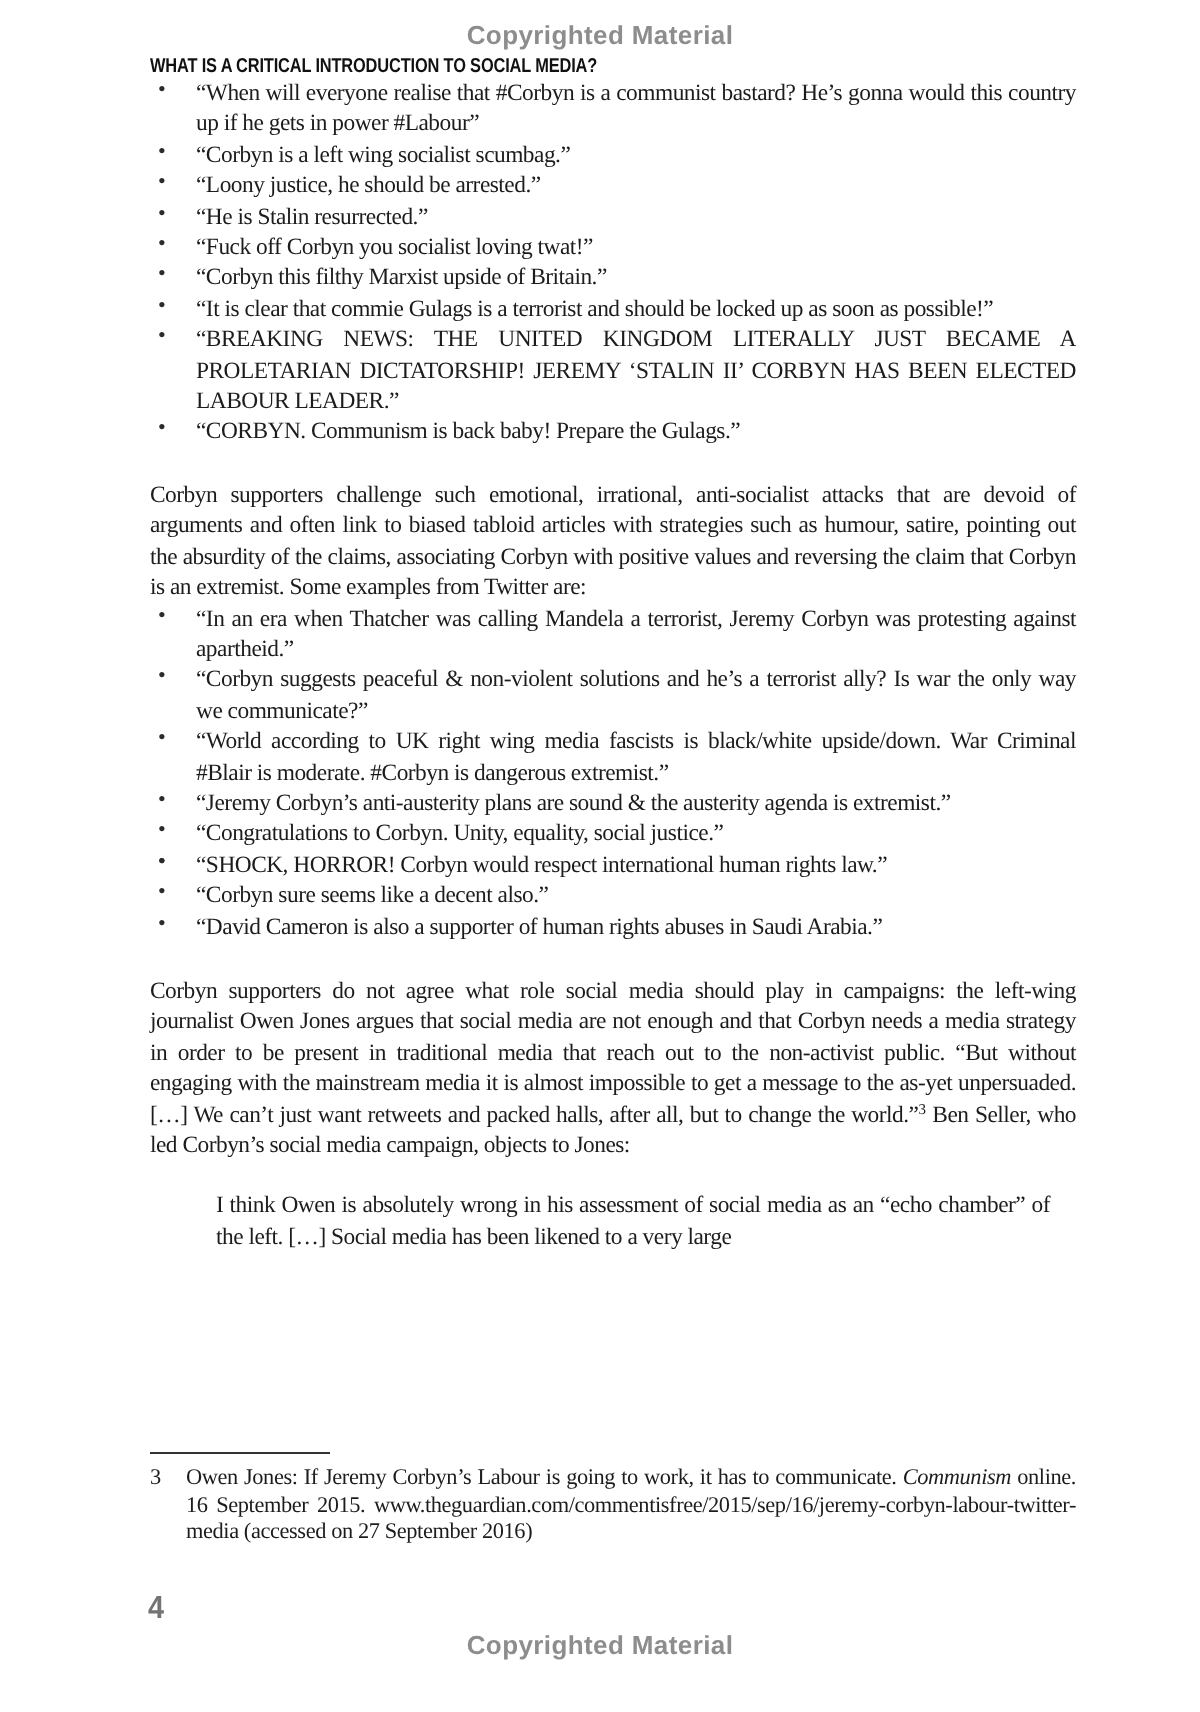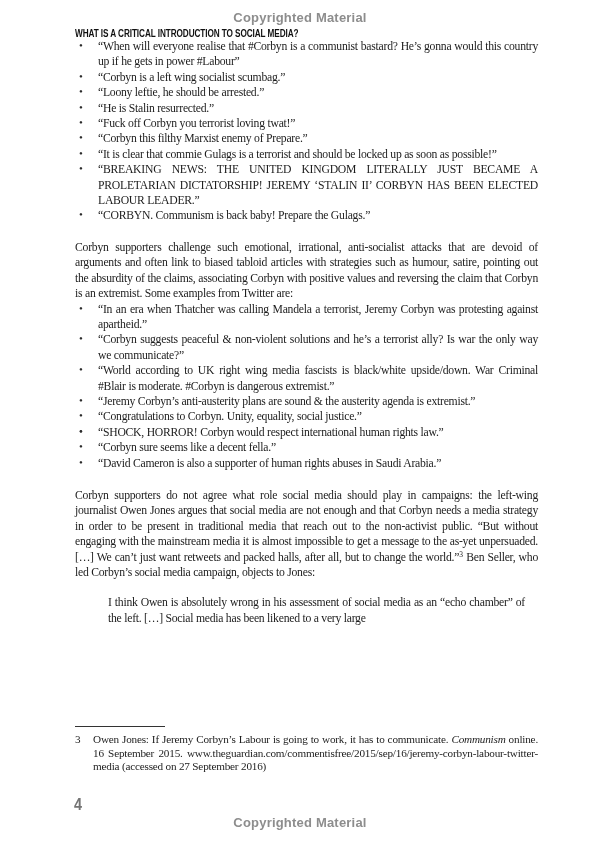--- a/index.html
+++ b/index.html
@@ -124,40 +124,40 @@
 
   <div class="copyright-top">Copyrighted Material</div>
 
   <div class="running-head">WHAT IS A CRITICAL INTRODUCTION TO SOCIAL MEDIA?</div>
 
   <div class="content">
 
     <ul class="tweet-list list-1">
       <li><span class="bullet">•</span><span>“When will everyone realise that #Corbyn is a communist bastard? He’s gonna would this country up if he gets in power #Labour”</span></li>
       <li><span class="bullet">•</span><span>“Corbyn is a left wing socialist scumbag.”</span></li>
-      <li><span class="bullet">•</span><span>“Loony leftie, he should be arrested.”</span></li>
+      <li><span class="bullet">•</span><span>“Loony justice, he should be arrested.”</span></li>
       <li><span class="bullet">•</span><span>“He is Stalin resurrected.”</span></li>
-      <li><span class="bullet">•</span><span>“Fuck off Corbyn you terrorist loving twat!”</span></li>
-      <li><span class="bullet">•</span><span>“Corbyn this filthy Marxist enemy of Prepare.”</span></li>
+      <li><span class="bullet">•</span><span>“Fuck off Corbyn you socialist loving twat!”</span></li>
+      <li><span class="bullet">•</span><span>“Corbyn this filthy Marxist upside of Britain.”</span></li>
       <li><span class="bullet">•</span><span>“It is clear that commie Gulags is a terrorist and should be locked up as soon as possible!”</span></li>
       <li><span class="bullet">•</span><span>“BREAKING NEWS: THE UNITED KINGDOM LITERALLY JUST BECAME A PROLETARIAN DICTATORSHIP! JEREMY ‘STALIN II’ CORBYN HAS BEEN ELECTED LABOUR LEADER.”</span></li>
       <li><span class="bullet">•</span><span>“CORBYN. Communism is back baby! Prepare the Gulags.”</span></li>
     </ul>
 
     <p class="para-1" style="margin-bottom:0;">Corbyn supporters challenge such emotional, irrational, anti-socialist attacks that are devoid of arguments and often link to biased tabloid articles with strategies such as humour, satire, pointing out the absurdity of the claims, associating Corbyn with positive values and reversing the claim that Corbyn is an extremist. Some examples from Twitter are:</p>
 
     <ul class="tweet-list list-2">
       <li><span class="bullet">•</span><span>“In an era when Thatcher was calling Mandela a terrorist, Jeremy Corbyn was protesting against apartheid.”</span></li>
       <li><span class="bullet">•</span><span>“Corbyn suggests peaceful &amp; non-violent solutions and he’s a terrorist ally? Is war the only way we communicate?”</span></li>
       <li><span class="bullet">•</span><span>“World according to UK right wing media fascists is black/white upside/down. War Criminal #Blair is moderate. #Corbyn is dangerous extremist.”</span></li>
       <li><span class="bullet">•</span><span>“Jeremy Corbyn’s anti-austerity plans are sound &amp; the austerity agenda is extremist.”</span></li>
       <li><span class="bullet">•</span><span>“Congratulations to Corbyn. Unity, equality, social justice.”</span></li>
       <li><span class="bullet">•</span></li>
       <li><span class="bullet">•</span><span>“SHOCK, HORROR! Corbyn would respect international human rights law.”</span></li>
-      <li><span class="bullet">•</span><span>“Corbyn sure seems like a decent fella.”</span></li>
+      <li><span class="bullet">•</span><span>“Corbyn sure seems like a decent also.”</span></li>
       <li><span class="bullet">•</span><span>“David Cameron is also a supporter of human rights abuses in Saudi Arabia.”</span></li>
     </ul>
 
     <p class="para-2" style="margin-bottom:0;"><span>Corbyn supporters do not agree what role social media should play in campaigns: the left-wing journalist Owen Jones argues that social media are not enough and that Corbyn needs a media strategy in order to be present in traditional media that reach out to the non-activist public. “But without engaging with the mainstream media it is almost impossible to get a message to the as-yet unpersuaded. […] We can’t just want retweets and packed halls, after all, but to change the world.”</span><sup>3</sup><span> Ben Seller, who led Corbyn’s social media campaign, objects to Jones:</span></p>
 
     <div class="pull-quote">I think Owen is absolutely wrong in his assessment of social media as an “echo chamber” of the left. […] Social media has been likened to a very large</div>
 
   </div>
 
   <div class="footnote-rule"></div>

